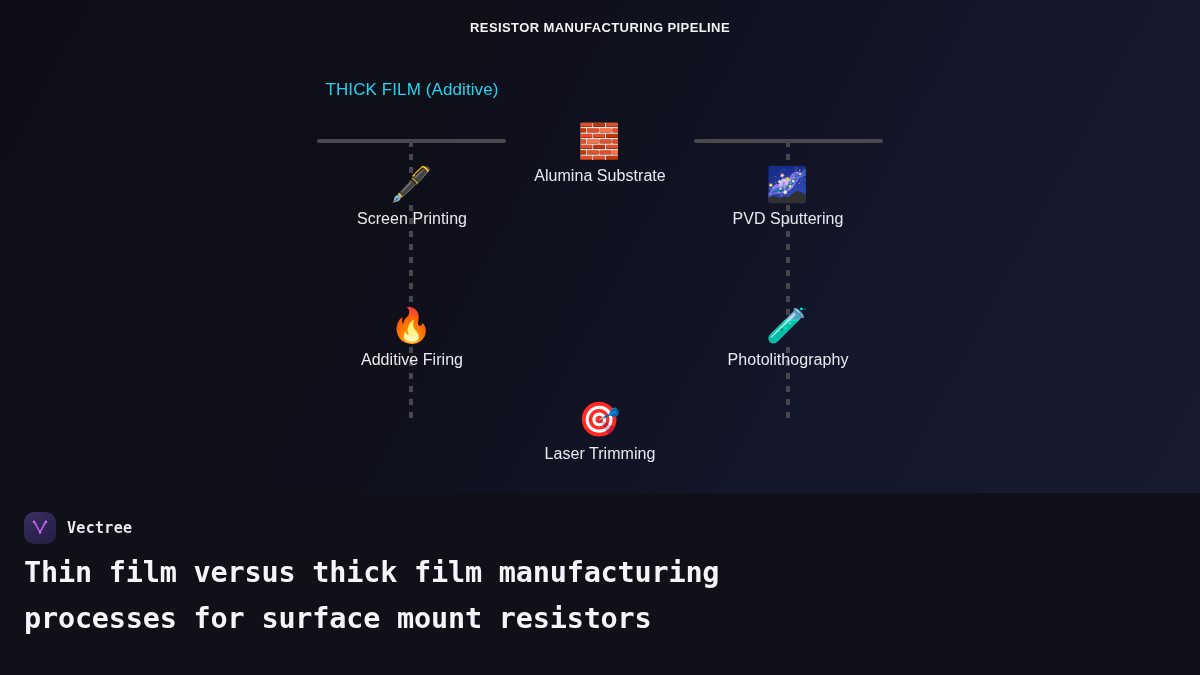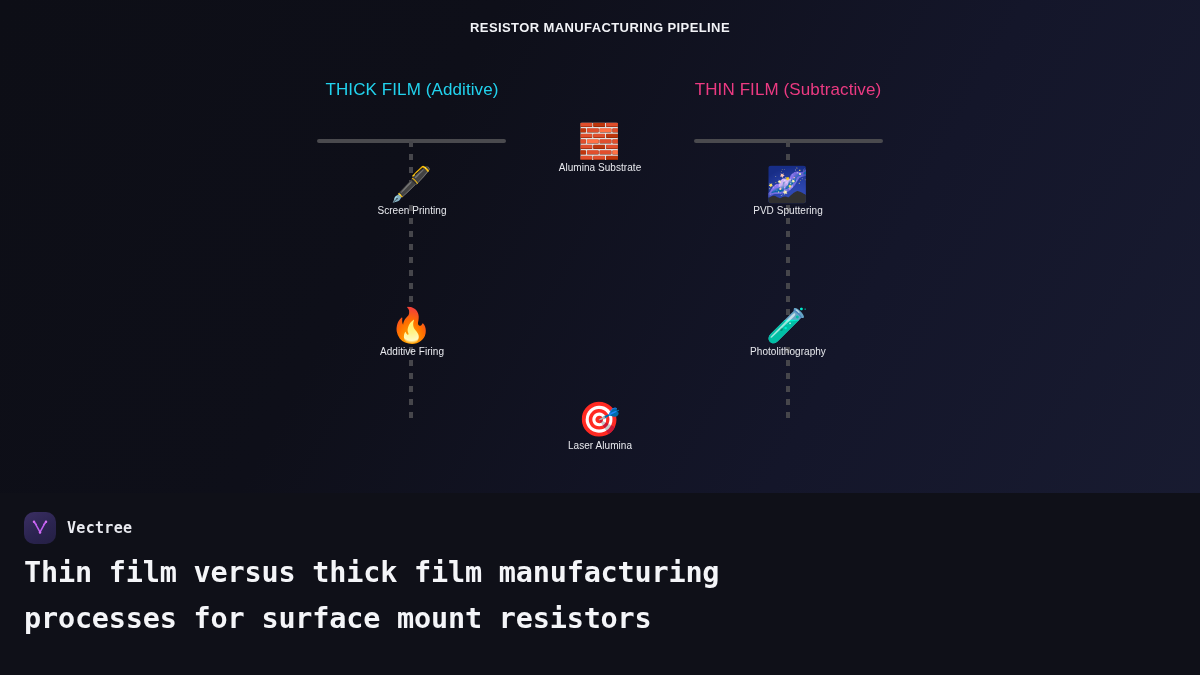--- a/index.html
+++ b/index.html
@@ -104,21 +104,22 @@
   }
   .node-icon {
     display: block;
     font-size: 34px;
     line-height: 42px;
     height: 42px;
     font-family: "DejaVu Sans", sans-serif;
   }
   .node-label {
     display: block;
-    font-size: 10px;
+    margin-top: 5px;
+    font-size: 16px;
     color: #e8e9ee;
     letter-spacing: 0.05px;
   }
 
   
   #node-screen-printing { left: 327px; top: 163px; }
   #node-furnace-firing  { left: 327px; top: 304px; }
   
   #node-alumina-substrate { left: 515px; top: 120px; }
   #node-laser-trimming    { left: 515px; top: 398px; }
@@ -190,21 +191,20 @@
 <body>
 
 <div id="canvas">
 
   <div id="diagram-area">
 
     <div id="chart-title">RESISTOR MANUFACTURING PIPELINE</div>
 
     <div class="column-header" id="column-header-thick">THICK FILM (Additive)</div>
 
-    <div class="column-header" id="column-header-thin">THIN FILM (Subtractive)</div>
 
     <div class="branch-bar" id="branch-bar-thick"></div>
     <div class="branch-bar" id="branch-bar-thin"></div>
 
     <div class="connector" id="connector-thick-1"></div>
     <div class="connector" id="connector-thick-2"></div>
     <div class="connector" id="connector-thick-3"></div>
 
     <div class="connector" id="connector-thin-1"></div>
     <div class="connector" id="connector-thin-2"></div>
@@ -230,21 +230,21 @@
       <span class="node-label">Additive Firing</span>
     </div>
 
     <div class="node" id="node-photolithography">
       <span class="node-icon">🧪</span>
       <span class="node-label">Photolithography</span>
     </div>
 
     <div class="node" id="node-laser-trimming">
       <span class="node-icon">🎯</span>
-      <span class="node-label">Laser Alumina</span>
+      <span class="node-label">Laser Trimming</span>
     </div>
 
   </div>
 
   <div id="footer">
 
     <div id="brand-row">
       <div id="brand-logo">
         <svg width="20" height="20" viewBox="0 0 20 20" aria-hidden="true">
           <g stroke="#c060f0" stroke-width="1.5" fill="none" stroke-linecap="round">

